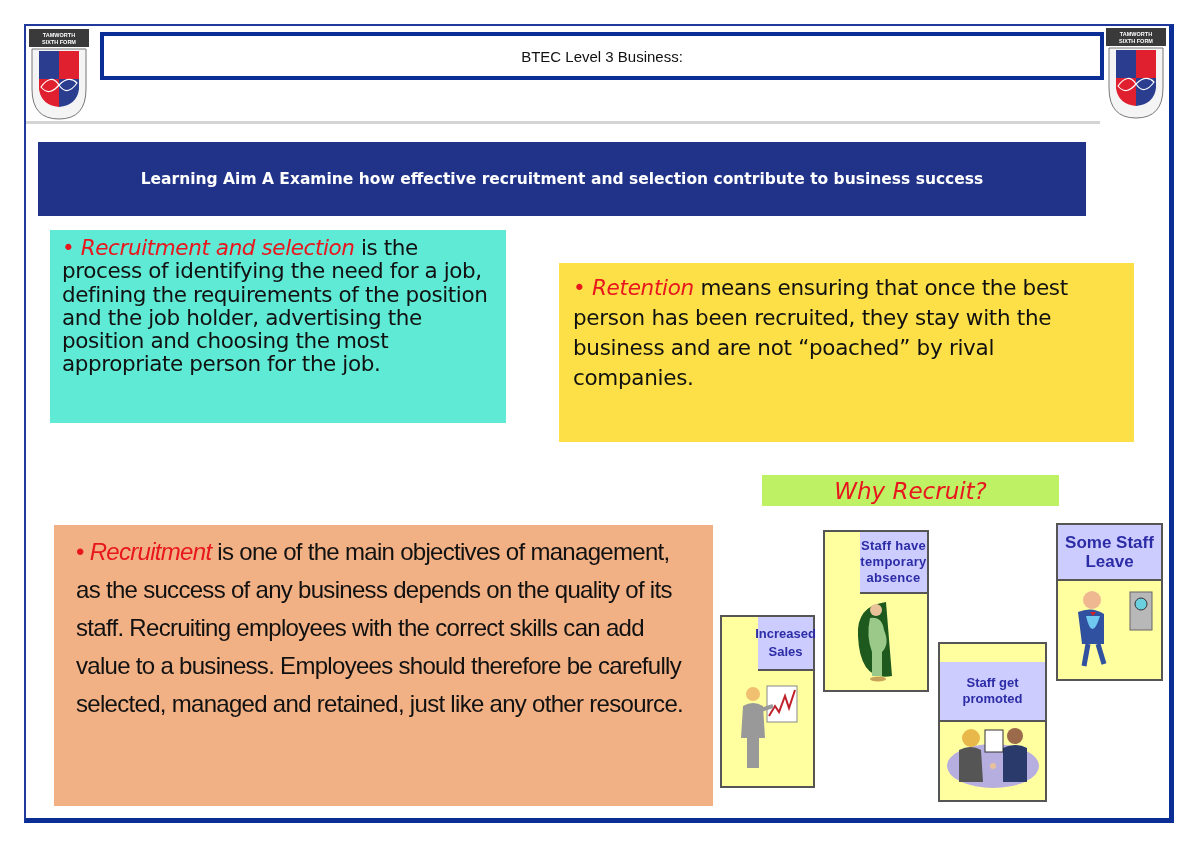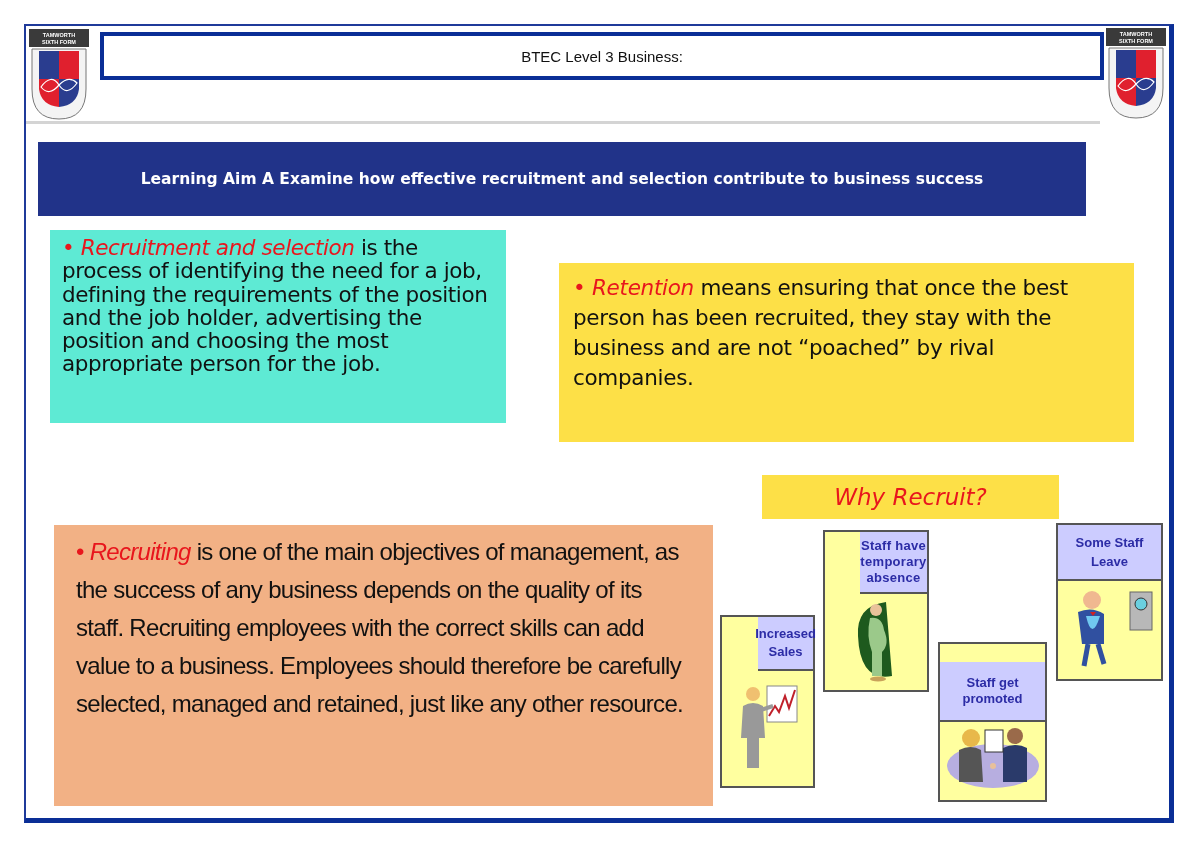--- a/index.html
+++ b/index.html
@@ -12,32 +12,32 @@
   .title-main{color:#111;}
   .title-unit{color:#12a84a;font-weight:bold;margin-left:8px;}
   .rule{position:absolute;left:26px;top:121px;width:1074px;height:3px;background:#d4d4d4;}
   .aim-banner{position:absolute;left:38px;top:142px;width:1048px;height:74px;background:#213389;color:#fff;font-family:"DejaVu Sans",sans-serif;font-weight:bold;font-size:15.5px;line-height:22px;text-align:center;display:flex;align-items:center;justify-content:center;padding:0 40px;box-sizing:border-box;}
   .box{position:absolute;box-sizing:border-box;font-family:"DejaVu Sans",sans-serif;color:#111;}
   .box .bullet{color:#e8161d;}
   .box .term{color:#e8161d;font-style:italic;}
   .box-blue{left:50px;top:230px;width:456px;height:193px;background:#5eead4;padding:6px 12px 0 12px;font-size:21.5px;line-height:23.3px;letter-spacing:-0.4px;}
   .box-green{left:517px;top:263px;width:575px;height:179px;background:#fde047;padding:10px 14px 0 14px;font-size:21.5px;line-height:30px;letter-spacing:-0.3px;margin-left:42px;}
   .box-orange{left:54px;top:525px;width:659px;height:281px;background:#f2b185;padding:8px 18px 0 22px;font-family:"Liberation Sans",sans-serif;font-size:24px;line-height:38px;letter-spacing:-0.7px;}
-  .why{position:absolute;left:762px;top:475px;width:297px;height:44px;background:#fde047;display:flex;align-items:center;justify-content:center;color:#e8161d;font-style:italic;font-size:23px;font-family:"DejaVu Sans",sans-serif;}
+  .why{position:absolute;left:762px;top:475px;width:297px;height:31px;background:#bef264;display:flex;align-items:center;justify-content:center;color:#e8161d;font-style:italic;font-size:23px;font-family:"DejaVu Sans",sans-serif;}
   .card{position:absolute;border:2px solid #555;box-sizing:border-box;background:#ffff9f;}
   .card .head{background:#ccccff;border-bottom:2px solid #555;color:#2c2ca6;font-weight:bold;text-align:center;display:flex;align-items:center;justify-content:center;font-family:"Liberation Sans",sans-serif;}
   .card .pic{position:absolute;left:0;right:0;bottom:0;display:flex;align-items:center;justify-content:center;}
   .c1{left:720px;top:615px;width:95px;height:173px;}
   .c1 .head{height:52px;font-size:13px;line-height:18px;margin-left:36px;}
   .c2{left:823px;top:530px;width:106px;height:162px;padding-left:35px;}
   .c2 .head{height:60px;font-size:13px;line-height:16px;letter-spacing:0.3px;}
   .c3{left:938px;top:642px;width:109px;height:160px;}
   .c3 .head{height:58px;font-size:13px;line-height:16px;margin-top:18px;}
   .c4{left:1056px;top:523px;width:107px;height:158px;}
-  .c4 .head{height:54px;font-size:13px;line-height:19px;}
+  .c4 .head{height:54px;font-size:17px;line-height:19px;}
 </style>
 </head>
 <body>
 
 <div class="frame"></div>
 
 <svg class="logo logo-left" viewBox="0 0 60 92">
   <rect x="0" y="0" width="60" height="18" fill="#3a3a3a"></rect>
   <text x="30" y="8" font-size="5.5" fill="#fff" text-anchor="middle" font-family="Liberation Sans, sans-serif" font-weight="bold">TAMWORTH</text>
   <text x="30" y="15" font-size="5.5" fill="#fff" text-anchor="middle" font-family="Liberation Sans, sans-serif" font-weight="bold">SIXTH FORM</text>
@@ -76,21 +76,21 @@
   <span class="term">Recruitment and selection</span><span> is the process of identifying the need for a job, defining the requirements of the position and the job holder, advertising the position and choosing the most appropriate person for the job.</span>
 </div>
 
 <div class="box box-green">
   <span class="bullet">•</span>
   <span class="term">Retention</span><span> means ensuring that once the best person has been recruited, they stay with the business and are not “poached” by rival companies.</span>
 </div>
 
 <div class="box box-orange">
   <span class="bullet">•</span>
-  <span class="term">Recruiting</span><span> is one of the main objectives of management, as the success of any business depends on the quality of its staff. Recruiting employees with the correct skills can add value to a business. Employees should therefore be carefully selected, managed and retained, just like any other resource.</span>
+  <span class="term">Recruitment</span><span> is one of the main objectives of management, as the success of any business depends on the quality of its staff. Recruiting employees with the correct skills can add value to a business. Employees should therefore be carefully selected, managed and retained, just like any other resource.</span>
 </div>
 
 <div class="why">
   <span>Why Recruit?</span>
 </div>
 
 <div class="card c1">
   <div class="head">Increased Sales</div>
   <div class="pic" style="top:52px;">
     <svg width="70" height="100" viewBox="0 0 70 100">

